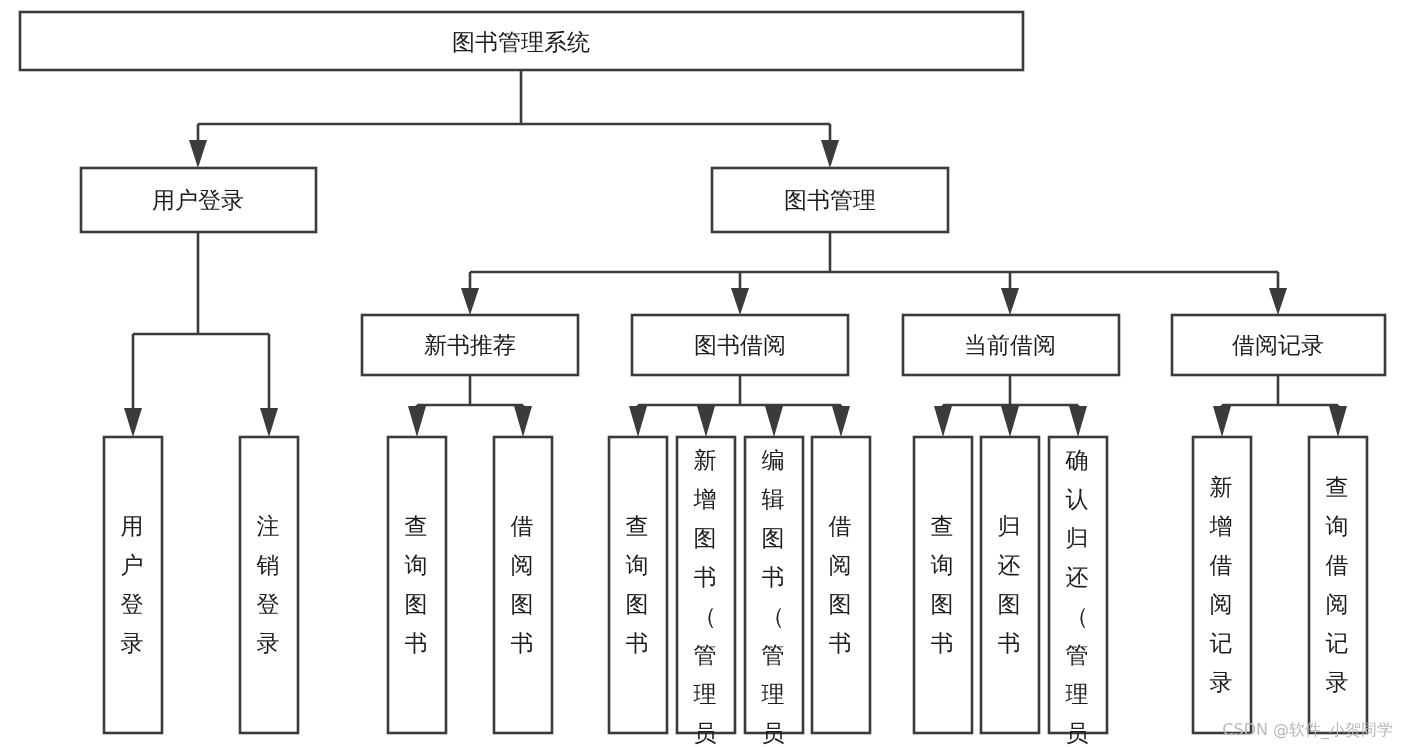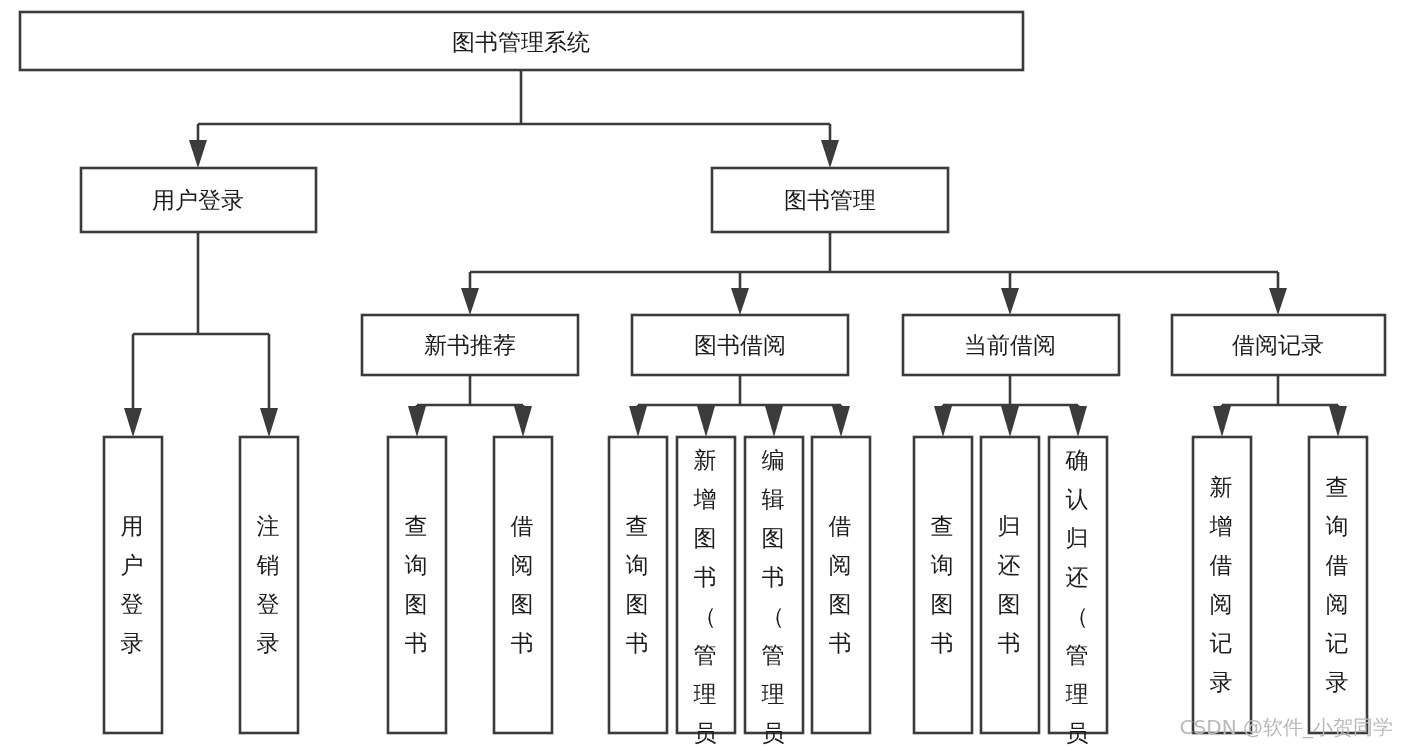--- a/index.html
+++ b/index.html
@@ -51,21 +51,21 @@
   }
   .label-v {
     font-size: 23px;
     letter-spacing: 2px;
   }
   .watermark {
     position: absolute;
     right: 12px;
     bottom: 6px;
     font-family: "DejaVu Sans", "Liberation Sans", sans-serif;
-    font-size: 20px;
+    font-size: 16px;
     color: #b9b9b9;
     white-space: nowrap;
     user-select: none;
   }
 </style>
 </head>
 <body>
 
 <div id="diagram-root">
 

